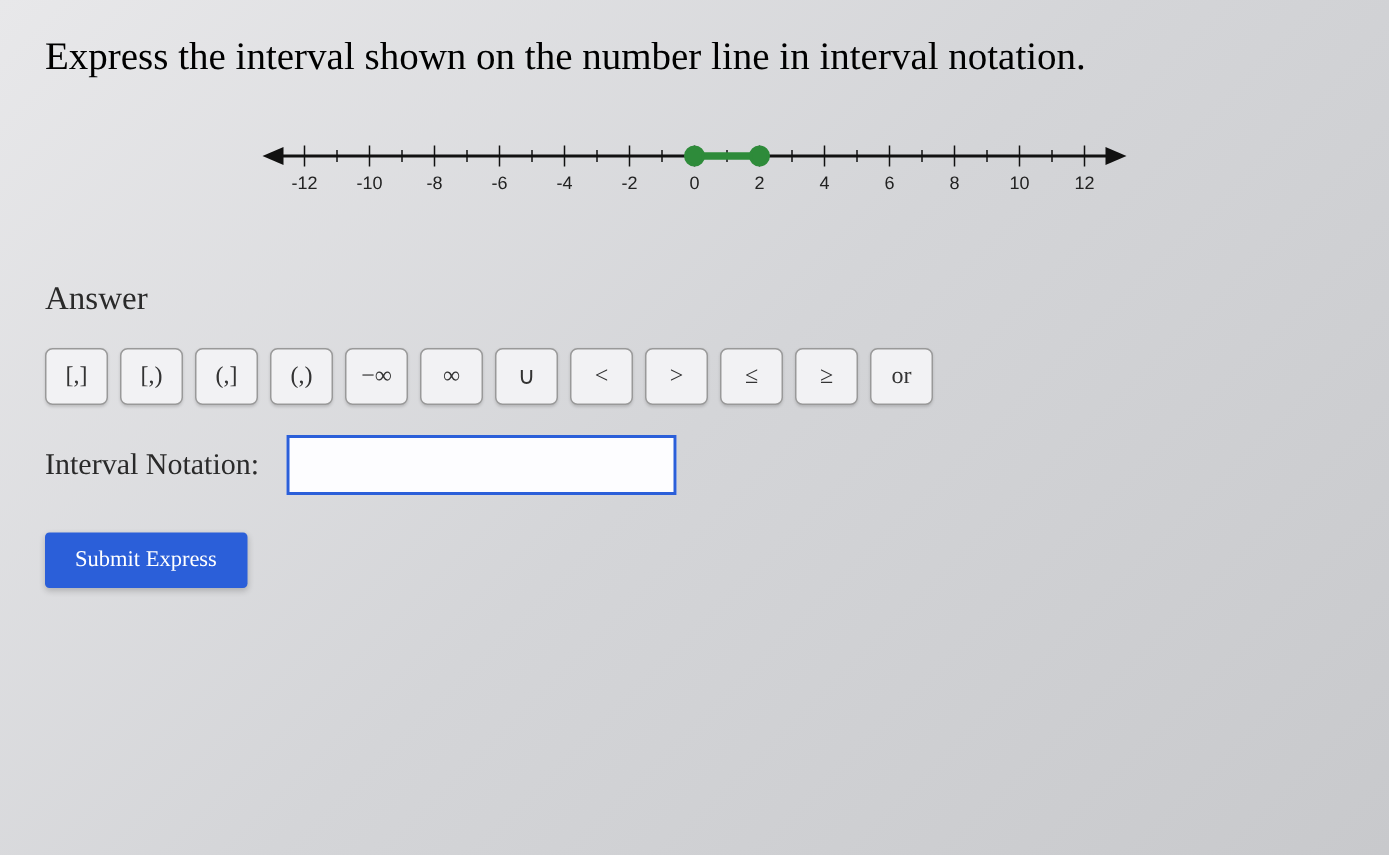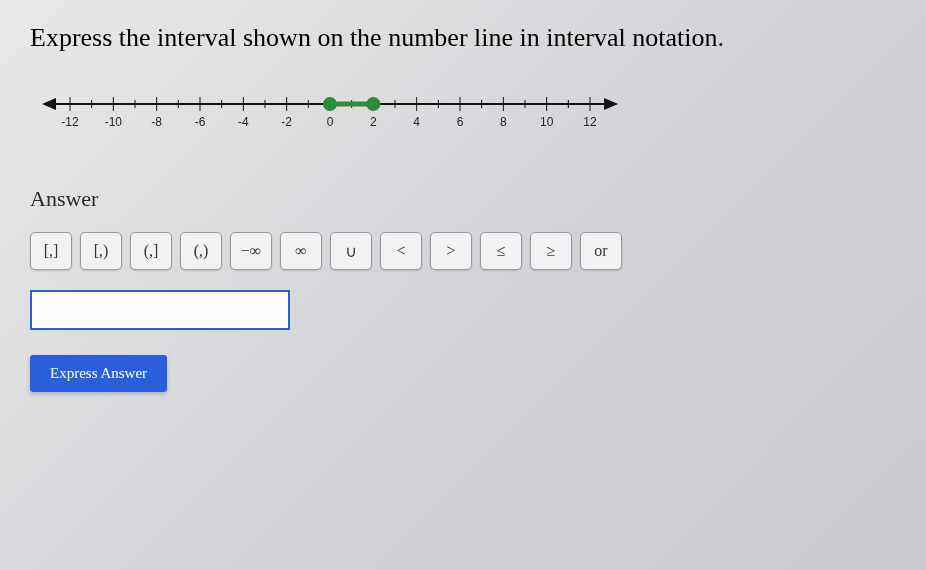--- a/index.html
+++ b/index.html
@@ -13,20 +13,21 @@
     overflow: hidden;
   }
   .question {
     font-size: 26px;
     margin-bottom: 12px;
     line-height: 1.4;
     color: #000000;
   }
   .numberline-wrap {
     display: flex;
+    justify-content: center;
     margin: 20px 0 40px 0;
   }
   .answer-label {
     font-size: 22px;
     margin: 24px 0 20px 0;
     color: #2a2a2a;
   }
   .buttons-row {
     display: flex;
     gap: 8px;
@@ -154,19 +155,20 @@
     <button class="sym-btn">∞</button>
     <button class="sym-btn">∪</button>
     <button class="sym-btn">&lt;</button>
     <button class="sym-btn">&gt;</button>
     <button class="sym-btn">≤</button>
     <button class="sym-btn">≥</button>
     <button class="sym-btn">or</button>
   </div>
 
 <div class="notation-row">
+  <span class="notation-label">Interval Notation:</span>
   <input class="notation-input" type="text" value="" style="">
 </div>
 
-<button class="submit-btn">Express Answer</button>
+<button class="submit-btn">Submit Express</button>
 
 
 
 
 </body></html>

